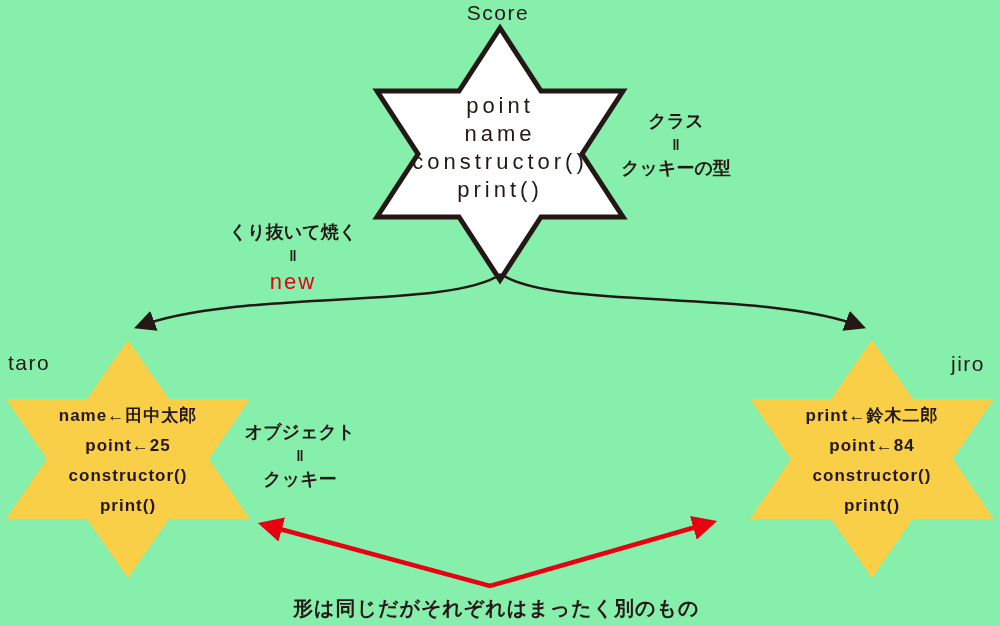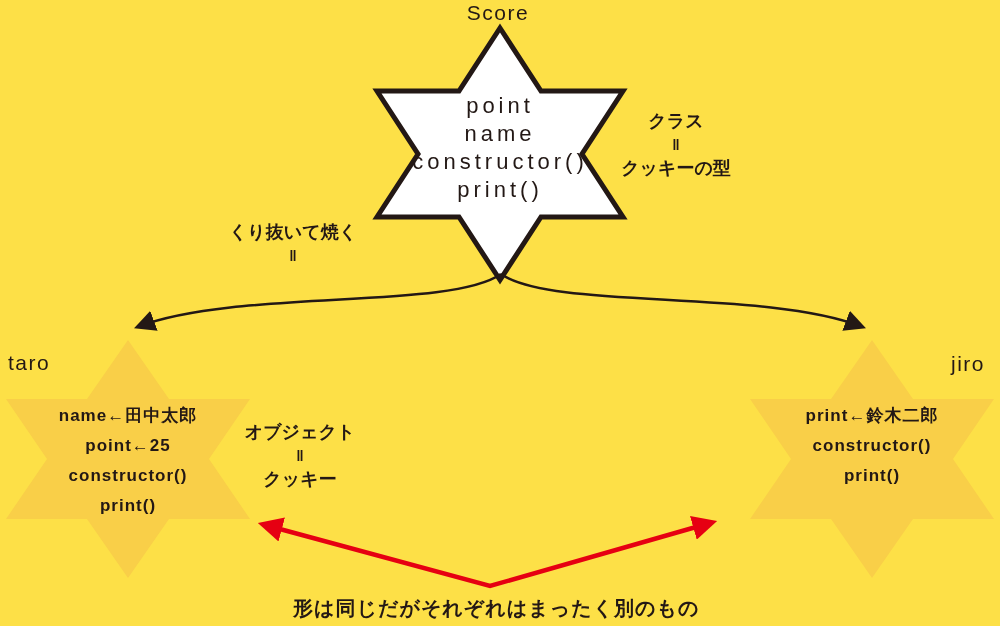--- a/index.html
+++ b/index.html
@@ -1,17 +1,17 @@
 <!DOCTYPE html>
 <html><head>
 <meta charset="utf-8">
 <style>
   html,body{margin:0;padding:0;background:#ffffff;}
   .canvas{
-    position:relative;width:1000px;height:626px;background:#fde047;
+    position:relative;width:1000px;height:626px;background:#86efac;
     font-family:"Liberation Sans","DejaVu Sans",sans-serif;color:#231815;overflow:hidden;
   }
   .abs{position:absolute;}
   svg.layer{position:absolute;left:0;top:0;}
   .center{text-align:center;}
   .nowrap{white-space:nowrap;}
   
   .code-lg{font-size:22px;letter-spacing:4px;line-height:28px;}
   
   .code-md{font-size:17px;letter-spacing:1px;line-height:30px;font-weight:bold;}
@@ -61,34 +61,36 @@
 
   <div class="abs center" style="left:596px;top:110px;width:160px;">
     <div class="jp nowrap">クラス</div>
     <div class="eq">‖</div>
     <div class="jp nowrap">クッキーの型</div>
   </div>
 
   <div class="abs center" style="left:213px;top:221px;width:160px;">
     <div class="jp nowrap">くり抜いて焼く</div>
     <div class="eq">‖</div>
+    <div class="new-word nowrap">new</div>
   </div>
 
   <div class="abs star-label nowrap" style="left:8px;top:351px;">taro</div>
   <div class="abs star-label nowrap" style="left:951px;top:352px;">jiro</div>
 
   <div class="abs code-md center" style="left:3px;top:401px;width:250px;">
     <div class="nowrap">name←田中太郎</div>
     <div class="nowrap">point←25</div>
     <div class="nowrap">constructor()</div>
     <div class="nowrap">print()</div>
   </div>
 
   <div class="abs code-md center" style="left:747px;top:401px;width:250px;">
     <div class="nowrap">print←鈴木二郎</div>
+    <div class="nowrap">point←84</div>
     <div class="nowrap">constructor()</div>
     <div class="nowrap">print()</div>
   </div>
 
   <div class="abs center" style="left:230px;top:421px;width:140px;">
     <div class="jp-sm nowrap">オブジェクト</div>
     <div class="eq">‖</div>
     <div class="jp-sm nowrap">クッキー</div>
   </div>
 

